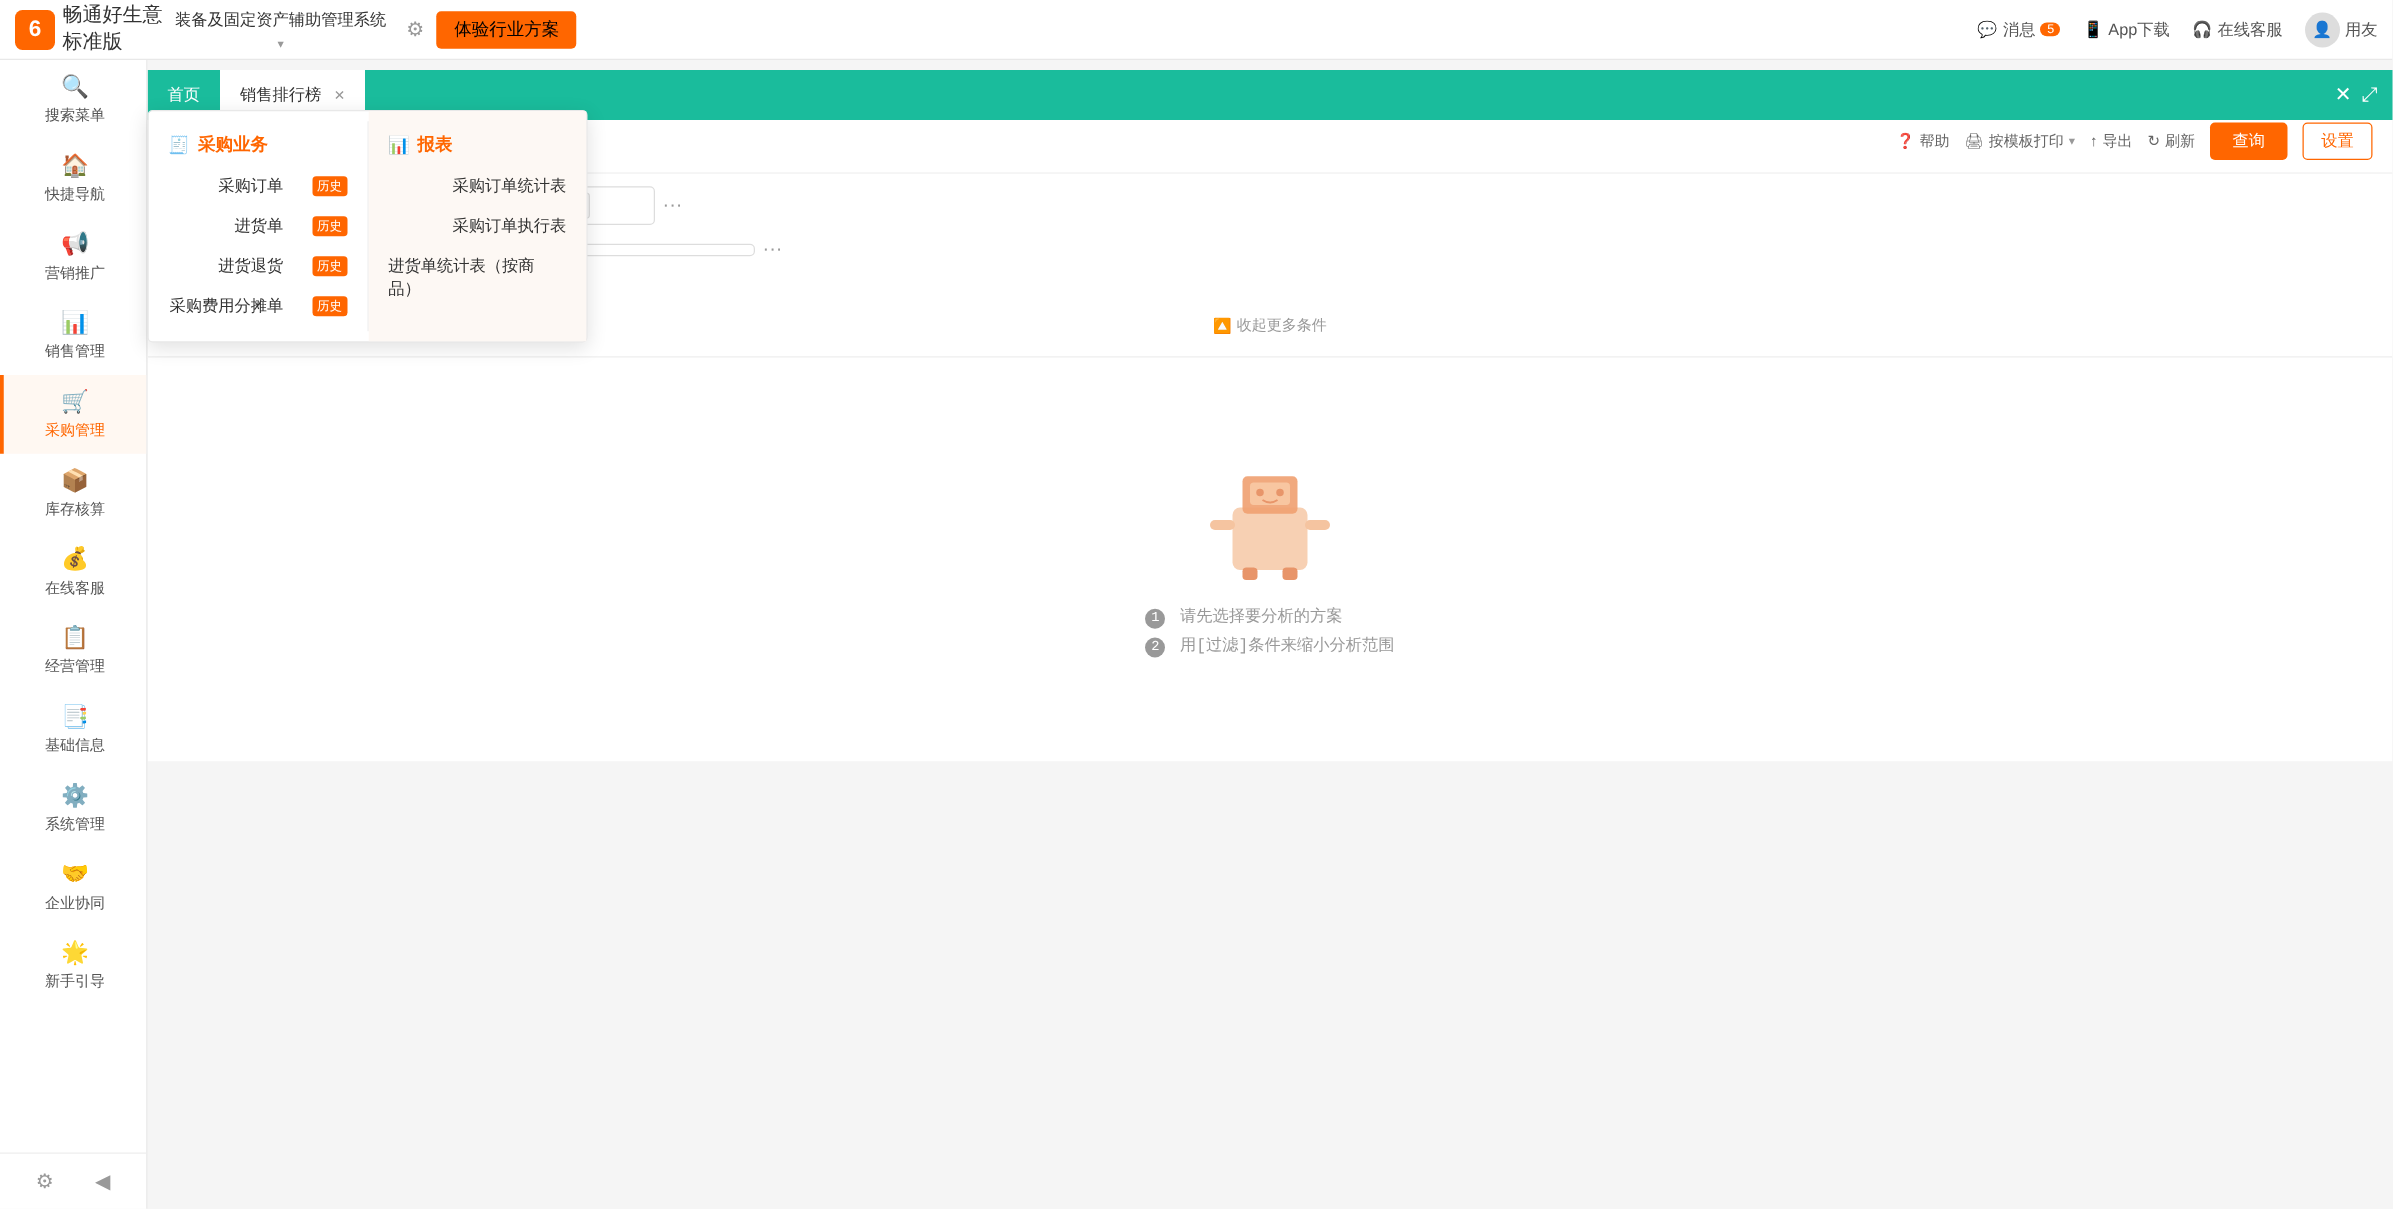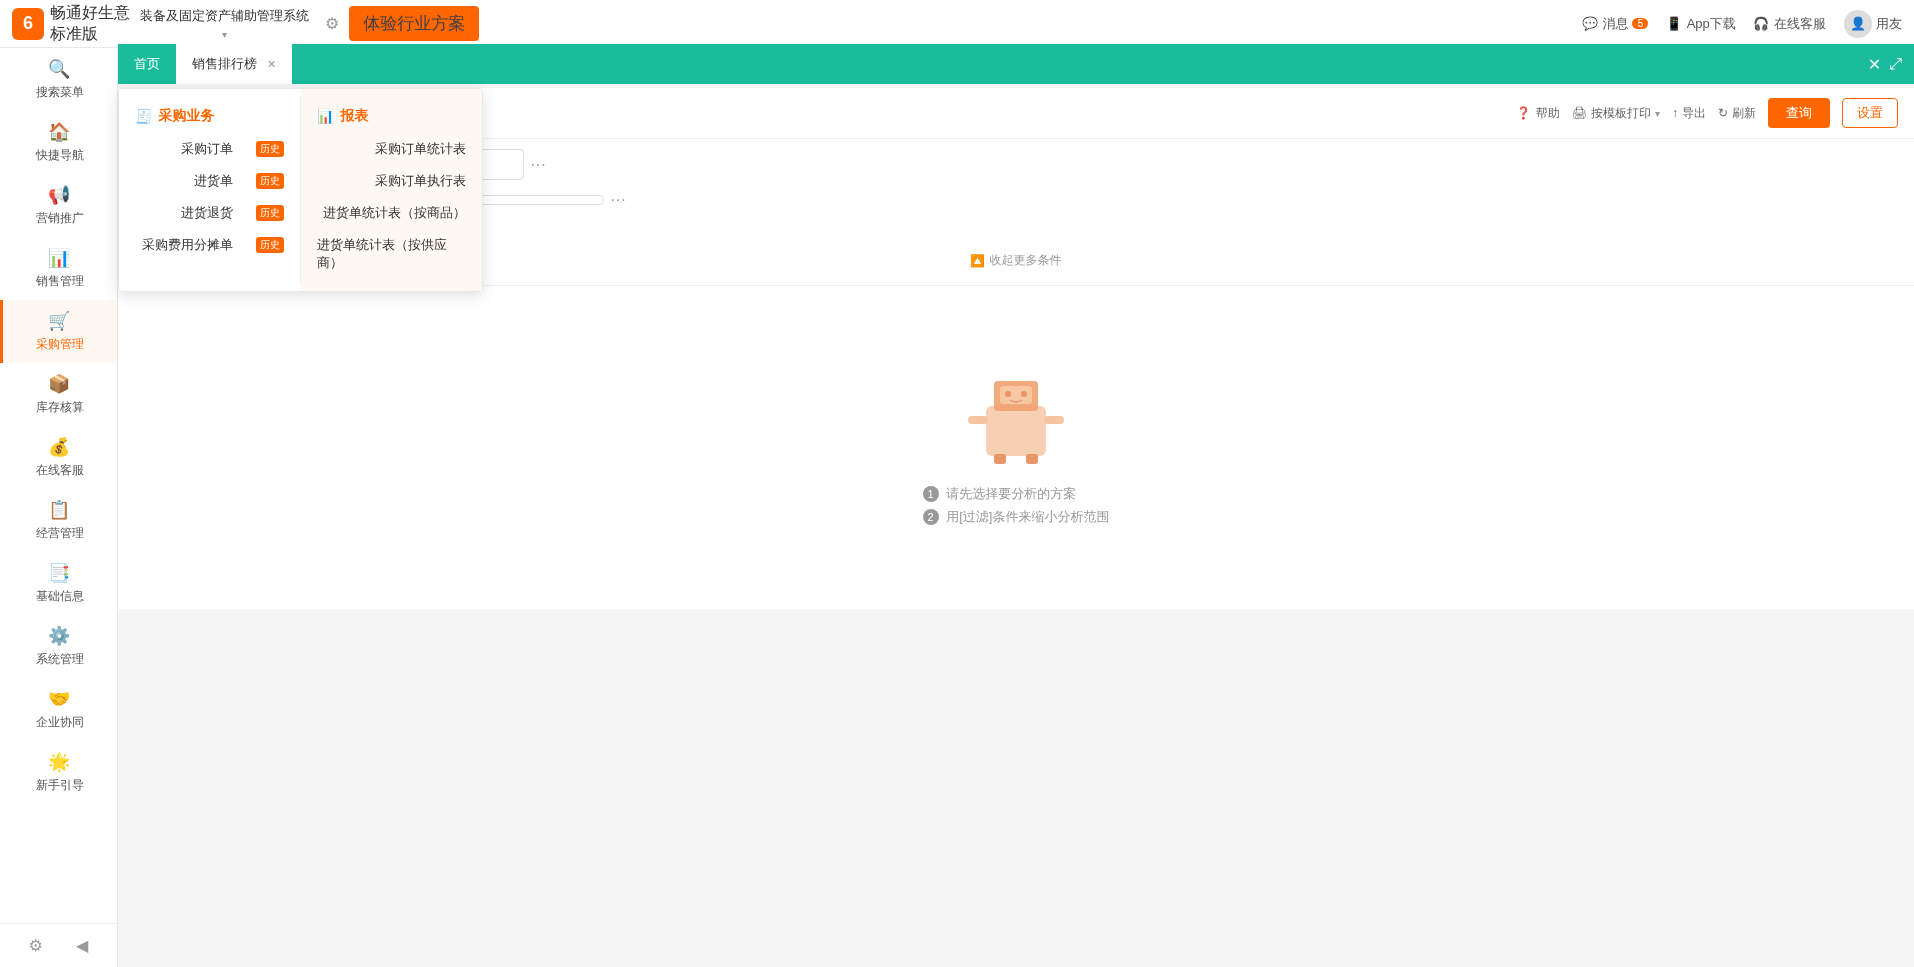--- a/index.html
+++ b/index.html
@@ -10,21 +10,21 @@
       display: flex; align-items: center; height: 48px;
       background: #fff; border-bottom: 1px solid #e8e8e8;
       padding: 0 12px; gap: 10px;
     }
     .topbar-logo { display: flex; align-items: center; gap: 6px; width: 118px; }
     .logo-icon { width: 32px; height: 32px; background: #f60; border-radius: 6px; display: flex; align-items: center; justify-content: center; color: #fff; font-size: 18px; font-weight: bold; }
     .logo-text { font-size: 16px; color: #333; line-height: 1.3; }
     .topbar-system { display: flex; align-items: center; gap: 4px; color: #333; font-size: 13px; flex-direction: column; }
     .topbar-system .arrow { color: #999; font-size: 10px; }
     .topbar-gear { color: #999; font-size: 16px; cursor: pointer; margin-left: 6px; }
-    .topbar-btn { background: #f60; color: #404040; border: none; border-radius: 4px; padding: 6px 14px; font-size: 17px; cursor: pointer; }
+    .topbar-btn { background: #f60; color: #000000; border: none; border-radius: 4px; padding: 6px 14px; font-size: 14px; cursor: pointer; }
     .topbar-right { margin-left: auto; display: flex; align-items: center; gap: 18px; color: #555; font-size: 13px; }
     .topbar-right .icon-item { display: flex; align-items: center; gap: 4px; cursor: pointer; }
     .badge { background: #f60; color: #fff; border-radius: 10px; font-size: 10px; padding: 0 5px; min-width: 16px; text-align: center; }
     .avatar { width: 28px; height: 28px; border-radius: 50%; background: #ddd; display: flex; align-items: center; justify-content: center; color: #999; }
 
     
     .sidebar {
       position: fixed; left: 0; top: 48px; bottom: 0; width: 118px;
       background: #fff; border-right: 1px solid #e8e8e8;
       display: flex; flex-direction: column;
@@ -35,21 +35,21 @@
       padding: 10px 0; cursor: pointer; color: #555; font-size: 12px; gap: 4px;
       border-left: 3px solid transparent;
     }
     .sidebar-item.active { background: #fff8f2; color: #f60; border-left: 3px solid #f60; }
     .sidebar-item .s-icon { font-size: 18px; }
     .sidebar-bottom { margin-top: auto; display: flex; align-items: center; justify-content: space-around; padding: 12px; border-top: 1px solid #eee; }
     .sidebar-bottom .gear-icon, .sidebar-bottom .collapse-icon { color: #999; cursor: pointer; font-size: 16px; }
 
     
     .tabbar {
-      position: fixed; left: 118px; top: 44px; right: 0; height: 40px;
+      position: fixed; left: 118px; top: 56px; right: 0; height: 40px;
       background: #1abc9c; display: flex; align-items: center;
       z-index: 50;
     }
     .tab {
       height: 100%; display: flex; align-items: center; padding: 0 16px;
       color: #fff; font-size: 13px; cursor: pointer; gap: 6px;
     }
     .tab.active { background: #fff; color: #333; }
     .tab .close-btn { color: #999; font-size: 11px; margin-left: 4px; }
     .tabbar-actions { margin-left: auto; display: flex; align-items: center; gap: 8px; padding-right: 12px; }
@@ -88,21 +88,21 @@
     .filter-tag .remove { color: #999; cursor: pointer; }
     .filter-select { border: 1px solid #ddd; border-radius: 4px; padding: 4px 24px 4px 8px; font-size: 12px; color: #333; min-width: 120px; background: #fff; appearance: none; cursor: pointer; position: relative; }
     .select-wrap { position: relative; display: inline-flex; align-items: center; }
     .select-wrap::after { content: '▾'; position: absolute; right: 8px; color: #999; font-size: 10px; pointer-events: none; }
     .more-link { color: #1abc9c; cursor: pointer; font-size: 12px; }
     .date-range { display: flex; align-items: center; gap: 4px; border: 1px solid #ddd; border-radius: 4px; padding: 4px 8px; font-size: 12px; color: #333; background: #fff; }
     .ellipsis-btn { color: #999; cursor: pointer; font-size: 16px; }
     .collapse-filter { display: flex; align-items: center; justify-content: center; color: #999; font-size: 12px; cursor: pointer; padding: 6px; gap: 4px; }
 
     
-    .empty-state { display: flex; flex-direction: column; align-items: center; justify-content: center; padding: 80px 20px; gap: 16px; }
+    .empty-state { display: flex; flex-direction: column; align-items: center; justify-content: center; padding: 80px 20px; gap: 16px; font-family: Liberation Mono, monospace; }
     .empty-text { color: #999; font-size: 13px; line-height: 1.8; }
     .empty-text .num { display: inline-block; width: 16px; height: 16px; background: #999; color: #fff; border-radius: 50%; text-align: center; line-height: 16px; font-size: 11px; margin-right: 4px; }
 
     
     .dropdown-overlay {
       position: fixed; left: 118px; top: 88px; z-index: 200;
     }
     .dropdown-menu {
       background: #fff; border: 1px solid #e8e8e8; border-radius: 4px;
       box-shadow: 0 4px 16px rgba(0,0,0,0.12);
@@ -398,18 +398,15 @@
       </div>
       <div class="dropdown-item">
         <span>采购订单统计表</span>
       </div>
       <div class="dropdown-item">
         <span>采购订单执行表</span>
       </div>
       <div class="dropdown-item">
         <span>进货单统计表（按商品）</span>
       </div>
-      <div class="dropdown-item">
-        <span>进货单统计表（按供应商）</span>
-      </div>
     </div>
   </div>
 </div>
 
 </body></html>

